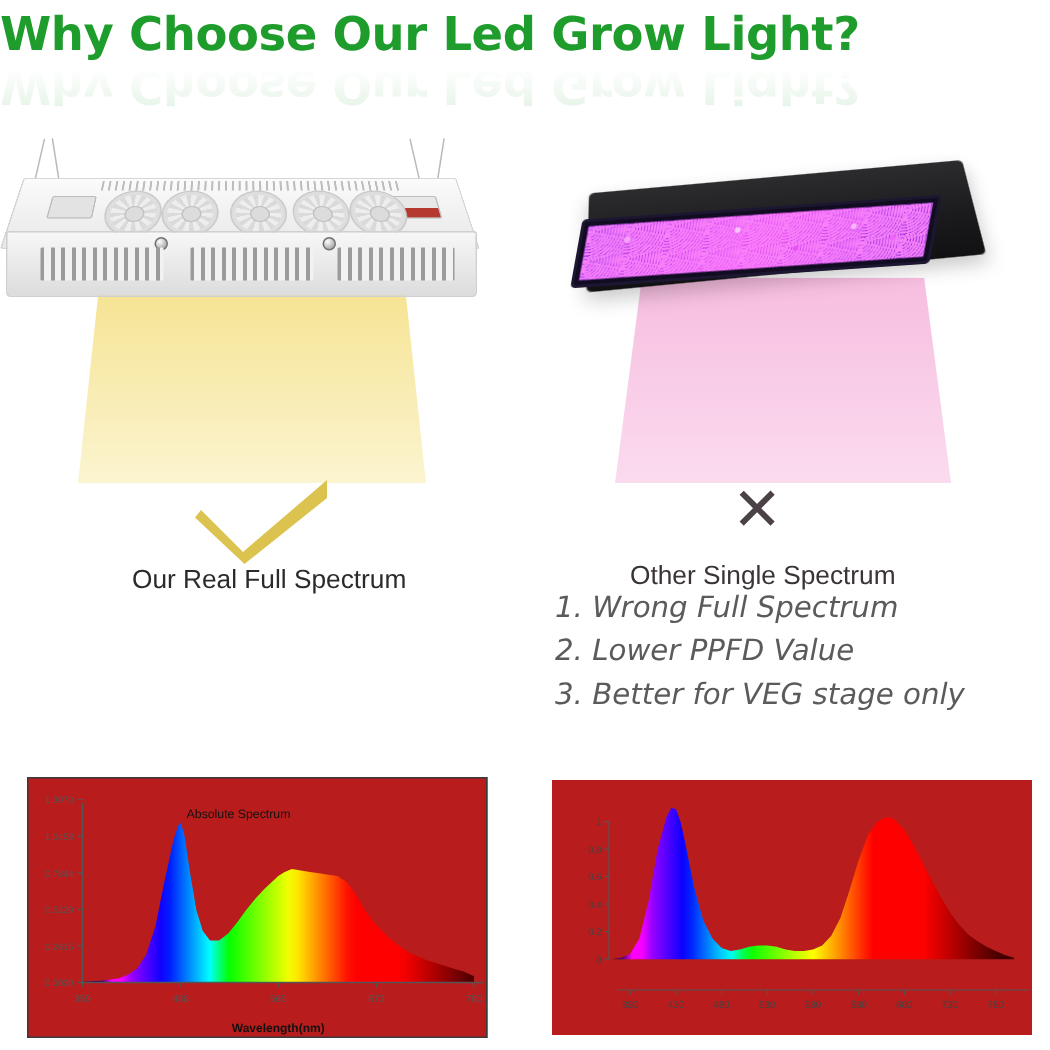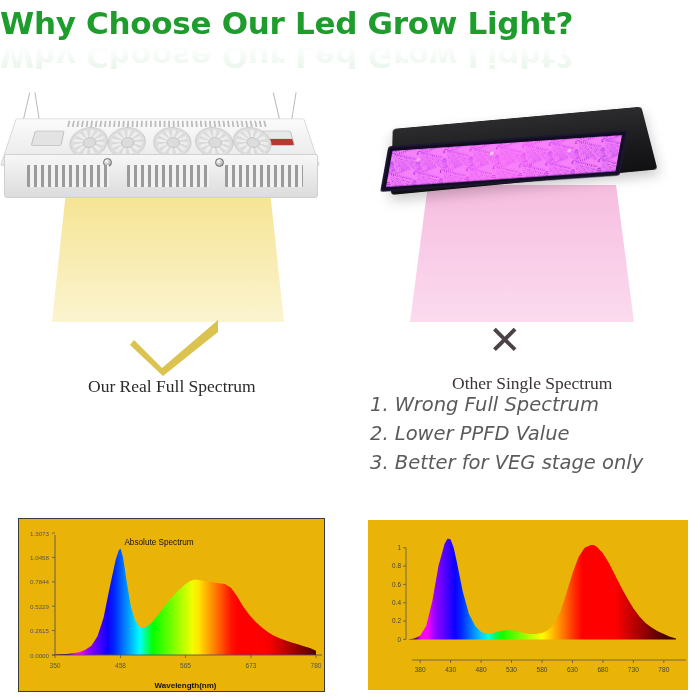--- a/index.html
+++ b/index.html
@@ -111,33 +111,33 @@
     filter:saturate(1.25);
   }
 
   
   .mark{position:absolute;font-weight:bold;line-height:1;}
   .check-mark{left:128px;top:226px;width:96px;height:58px;}
   .x-mark{left:488px;top:228px;font-size:40px;color:#4a4247;
           font-family:"DejaVu Sans",sans-serif;font-weight:bold;}
 
   .caption{position:absolute;font-size:17.5px;color:#2b2b2b;white-space:nowrap;
-           font-family:Liberation Serif, serif;}
+           font-family:Liberation Sans, sans-serif;}
   .caption-left{left:88px;top:284px;}
-  .caption-right{left:420px;top:281px;color:#3a3338;margin-left:32px;}
+  .caption-right{left:420px;top:281px;color:#3a3338;}
 
   
   .bullets{position:absolute;top:390px;font-style:italic;font-size:19.5px;line-height:29px;
            font-family:"DejaVu Sans",sans-serif;white-space:nowrap;}
   .bullets-left{left:26px;color:#cdb468;}
   .bullets-right{left:370px;color:#5b5b5b;}
   .bullets div{margin:0;padding:0;}
 
   
-  .chart{position:absolute;background:#eab308;}
+  .chart{position:absolute;background:#b91c1c;}
   .chart-left{left:18px;top:518px;width:305px;height:172px;border:1px solid #3b3b3b;}
   .chart-right{left:368px;top:520px;width:320px;height:170px;}
   .chart svg{display:block;width:100%;height:100%;}
 </style>
 </head>
 <body>
 
 <div class="page">
 
   <div class="title-wrap">

